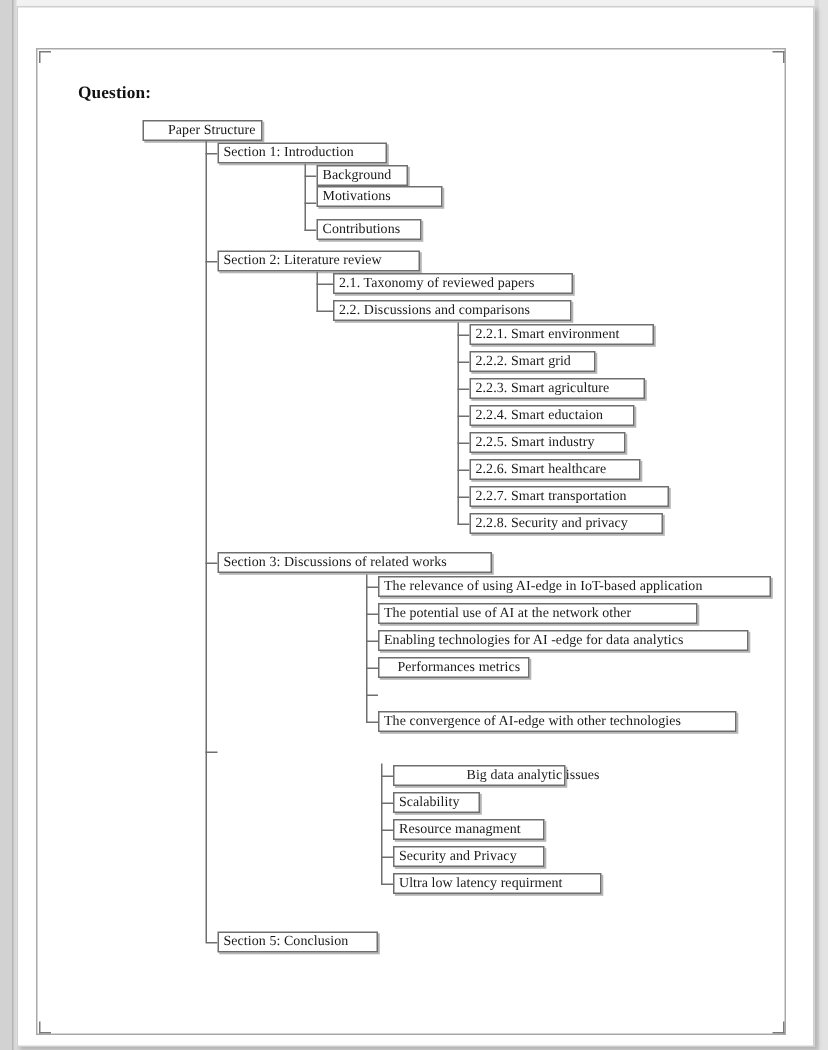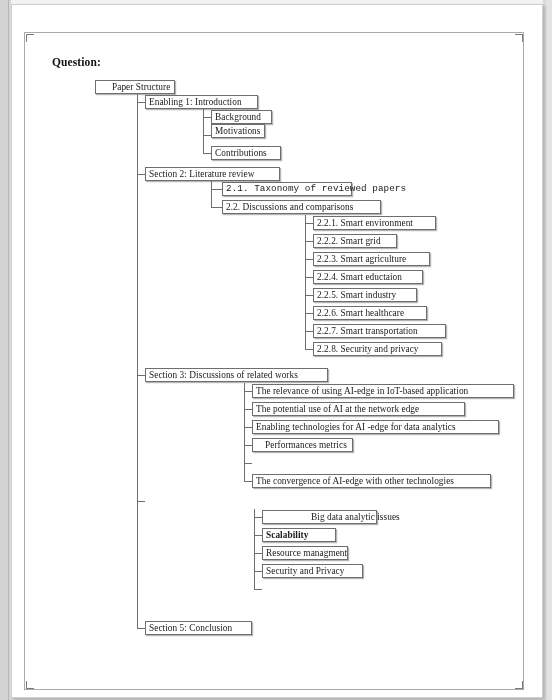--- a/index.html
+++ b/index.html
@@ -158,41 +158,42 @@
       <div class="connector h" style="left: 244px; top: 445px; width: 8px;"></div>
       <div class="connector h" style="left: 244px; top: 463px; width: 8px;"></div>
       <div class="connector h" style="left: 244px; top: 481px; width: 8px;"></div>
       <div class="connector v" style="left: 254px; top: 509px; height: 81px;"></div>
       <div class="connector h" style="left: 254px; top: 517px; width: 8px;"></div>
       <div class="connector h" style="left: 254px; top: 535px; width: 8px;"></div>
       <div class="connector h" style="left: 254px; top: 553px; width: 8px;"></div>
       <div class="connector h" style="left: 254px; top: 571px; width: 8px;"></div>
       <div class="connector h" style="left: 254px; top: 589px; width: 8px;"></div>
       <div class="node-box" style="left: 95px; top: 80px; width: 80px; padding-left: 16px;">Paper Structure</div>
-      <div class="node-box" style="left: 145px; top: 95px; width: 113px;">Enabling 1: Introduction</div>
+      <div class="node-box" style="left: 145px; top: 95px; width: 113px;">Section 1: Introduction</div>
       <div class="node-box" style="left: 211px; top: 110px; width: 61px;">Background</div>
-      <div class="node-box" style="left: 211px; top: 124px; width: 54px;">Motivations</div>
+      <div class="node-box" style="left: 211px; top: 124px; width: 84px;">Motivations</div>
       <div class="node-box" style="left: 211px; top: 146px; width: 70px;">Contributions</div>
       <div class="node-box" style="left: 145px; top: 167px; width: 135px;">Section 2: Literature review</div>
-      <div class="node-box" style="left: 222px; top: 182px; width: 130px; font-family: Liberation Mono, monospace;">2.1. Taxonomy of reviewed papers</div>
+      <div class="node-box" style="left: 222px; top: 182px; width: 160px;">2.1. Taxonomy of reviewed papers</div>
       <div class="node-box" style="left: 222px; top: 200px; width: 159px;">2.2. Discussions and comparisons</div>
       <div class="node-box" style="left: 313px; top: 216px; width: 123px;">2.2.1. Smart environment</div>
       <div class="node-box" style="left: 313px; top: 234px; width: 84px;">2.2.2. Smart grid</div>
       <div class="node-box" style="left: 313px; top: 252px; width: 117px;">2.2.3. Smart agriculture</div>
       <div class="node-box" style="left: 313px; top: 270px; width: 110px;">2.2.4. Smart eductaion</div>
       <div class="node-box" style="left: 313px; top: 288px; width: 104px;">2.2.5. Smart industry</div>
       <div class="node-box" style="left: 313px; top: 306px; width: 114px;">2.2.6. Smart healthcare</div>
       <div class="node-box" style="left: 313px; top: 324px; width: 133px;">2.2.7. Smart transportation</div>
       <div class="node-box" style="left: 313px; top: 342px; width: 129px;">2.2.8. Security and privacy</div>
       <div class="node-box" style="left: 145px; top: 368px; width: 183px;">Section 3: Discussions of related works</div>
       <div class="node-box" style="left: 252px; top: 384px; width: 262px;">The relevance of using AI-edge in IoT-based application</div>
-      <div class="node-box" style="left: 252px; top: 402px; width: 213px;">The potential use of AI at the network edge</div>
+      <div class="node-box" style="left: 252px; top: 402px; width: 213px;">The potential use of AI at the network other</div>
       <div class="node-box" style="left: 252px; top: 420px; width: 247px;">Enabling technologies for AI -edge for data analytics</div>
       <div class="node-box" style="left: 252px; top: 438px; width: 101px; padding-left: 12px;">Performances metrics</div>
       <div class="node-box" style="left: 252px; top: 474px; width: 239px;">The convergence of AI-edge with other technologies</div>
       <div class="node-box" style="left: 262px; top: 510px; width: 115px; padding-left: 48px;">Big data analytic issues</div>
-      <div class="node-box" style="left: 262px; top: 528px; width: 74px; font-weight: bold;">Scalability</div>
-      <div class="node-box" style="left: 262px; top: 546px; width: 86px;">Resource managment</div>
+      <div class="node-box" style="left: 262px; top: 528px; width: 58px;">Scalability</div>
+      <div class="node-box" style="left: 262px; top: 546px; width: 101px;">Resource managment</div>
       <div class="node-box" style="left: 262px; top: 564px; width: 101px;">Security and Privacy</div>
+      <div class="node-box" style="left: 262px; top: 582px; width: 139px;">Ultra low latency requirment</div>
       <div class="node-box" style="left: 145px; top: 621px; width: 107px;">Section 5: Conclusion</div>
     </div>
 
 </div>
 
 </body></html>

